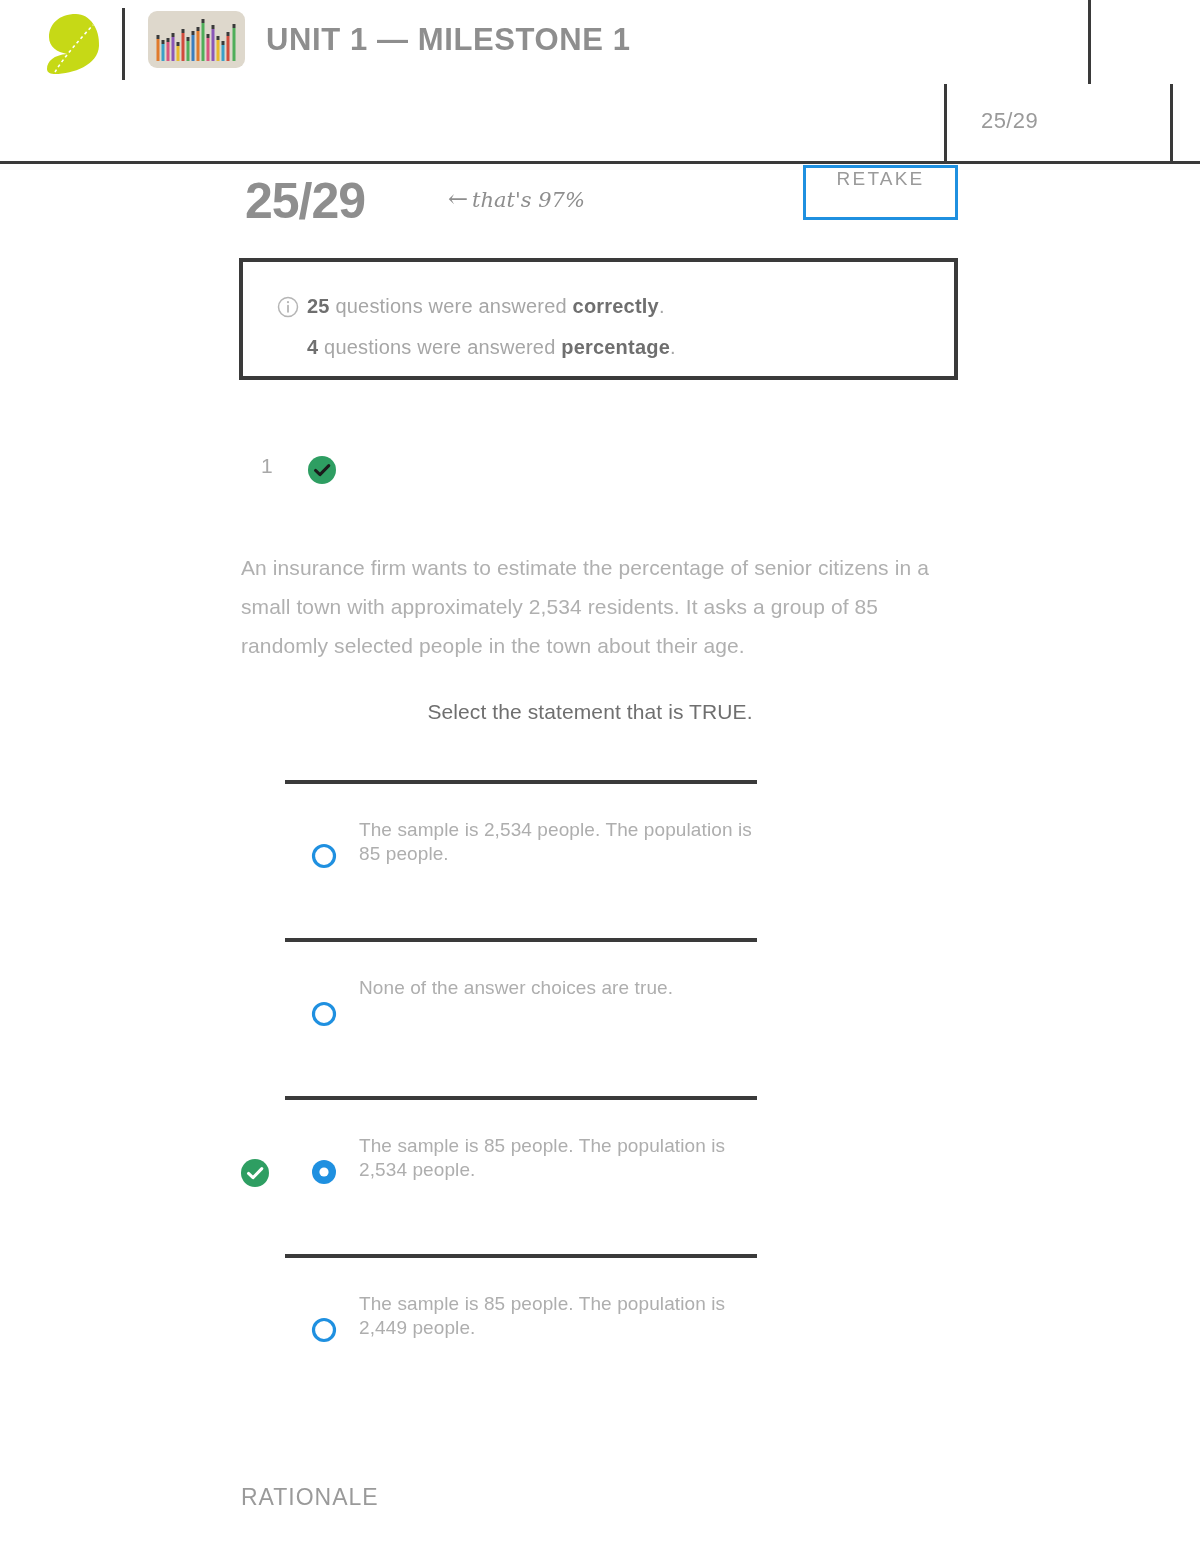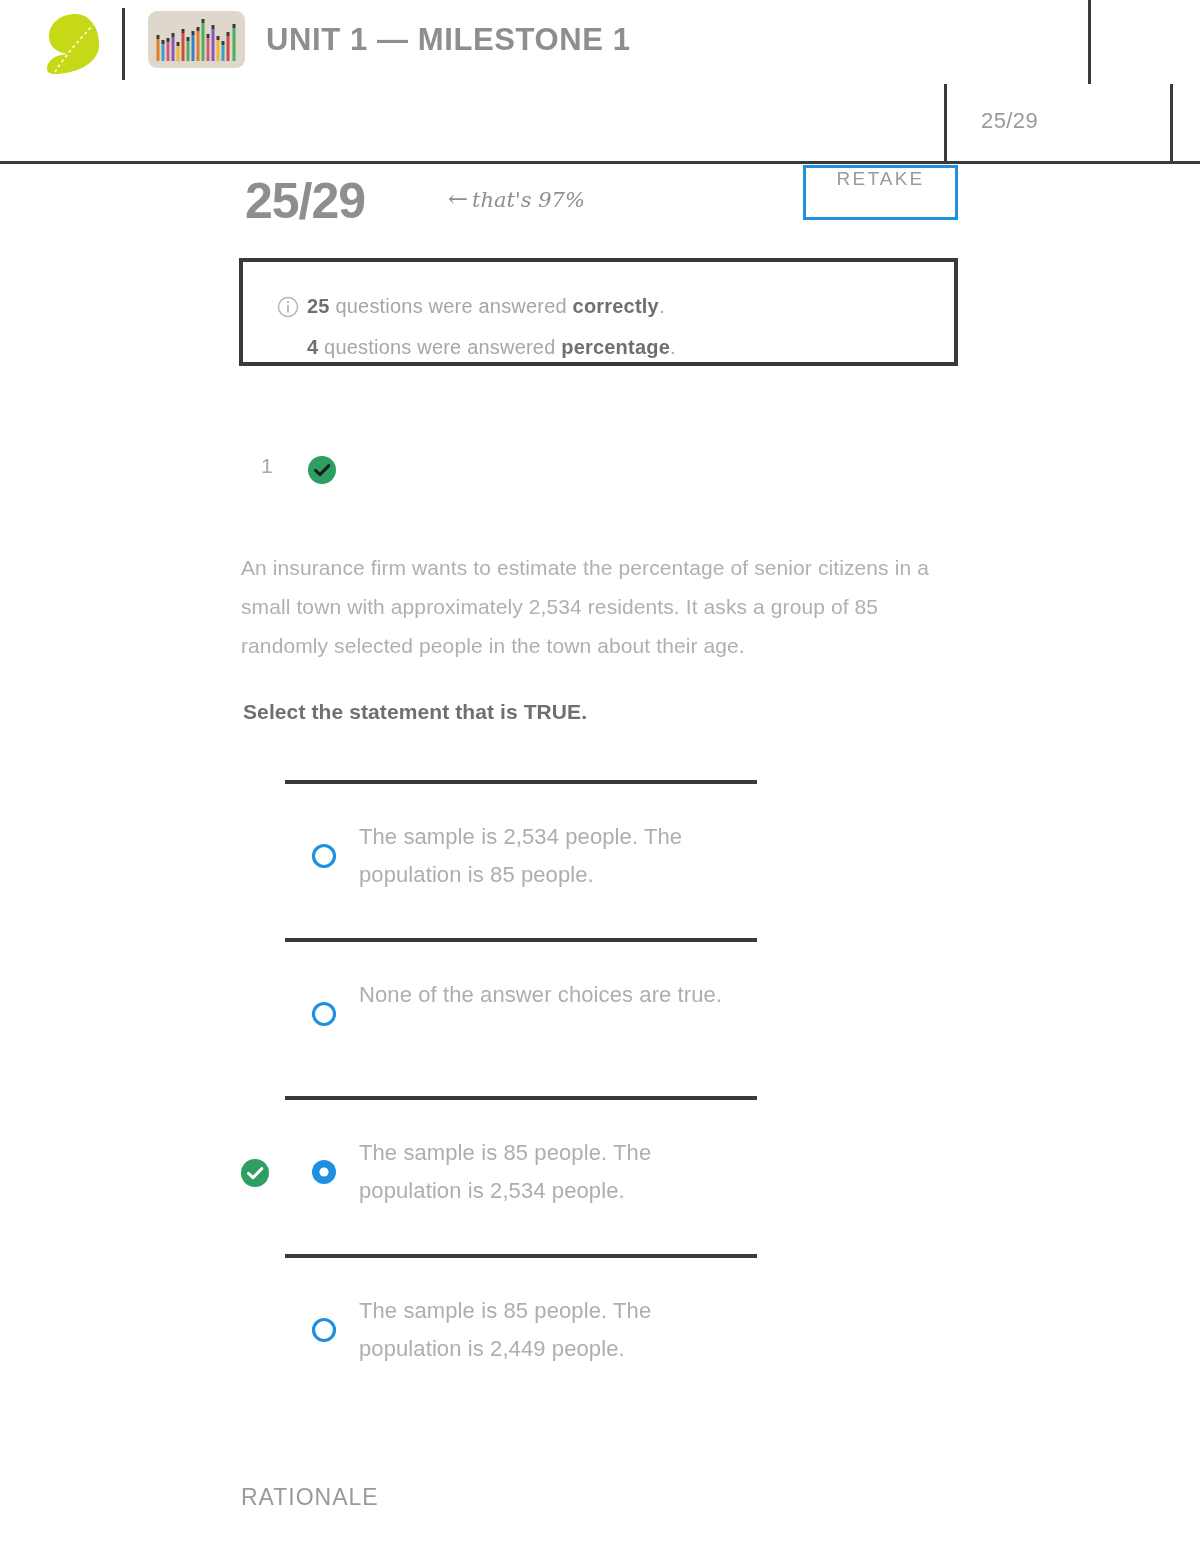--- a/index.html
+++ b/index.html
@@ -115,21 +115,21 @@
     font-size: 19px;
     letter-spacing: 2.2px;
     color: #9a9a9a;
     cursor: pointer;
   }
 
   
   .info-box {
     position: absolute;
     left: 239px; top: 258px;
-    width: 719px; height: 108px;
+    width: 719px; height: 122px;
     border: 4px solid #3a3a3a;
     background: #ffffff;
   }
   .info-icon {
     position: absolute;
     left: 34px; top: 34px;
     width: 22px; height: 22px;
   }
   .info-line {
     position: absolute;
@@ -160,26 +160,27 @@
     position: absolute;
     left: 241px; top: 548px;
     width: 706px;
     font-size: 21px;
     line-height: 39px;
     color: #b0b0b0;
     letter-spacing: 0.1px;
   }
   .q-prompt {
     position: absolute;
-    left: 243px; top: 700px;
+    left: 237px; top: 700px;
     width: 706px;
     font-size: 21px;
-    font-weight: bold;
+    font-weight: normal;
     color: #6f6f6f;
     letter-spacing: 0.1px;
+    text-align: center;
   }
 
   
   .options {
     position: absolute;
     left: 0; top: 780px;
     width: 1200px;
   }
   .option {
     position: relative;
@@ -199,22 +200,22 @@
   .opt-radio {
     position: absolute;
     left: 310px; top: 62px;
     width: 28px; height: 28px;
     cursor: pointer;
   }
   .opt-label {
     position: absolute;
     left: 359px; top: 38px;
     width: 400px;
-    font-size: 22px;
-    line-height: 38px;
+    font-size: 19px;
+    line-height: 24px;
     color: #aeaeae;
     letter-spacing: 0.1px;
   }
 
   
   .rationale {
     position: absolute;
     left: 241px; top: 1456px;
     font-size: 23px;
     letter-spacing: 1px;

